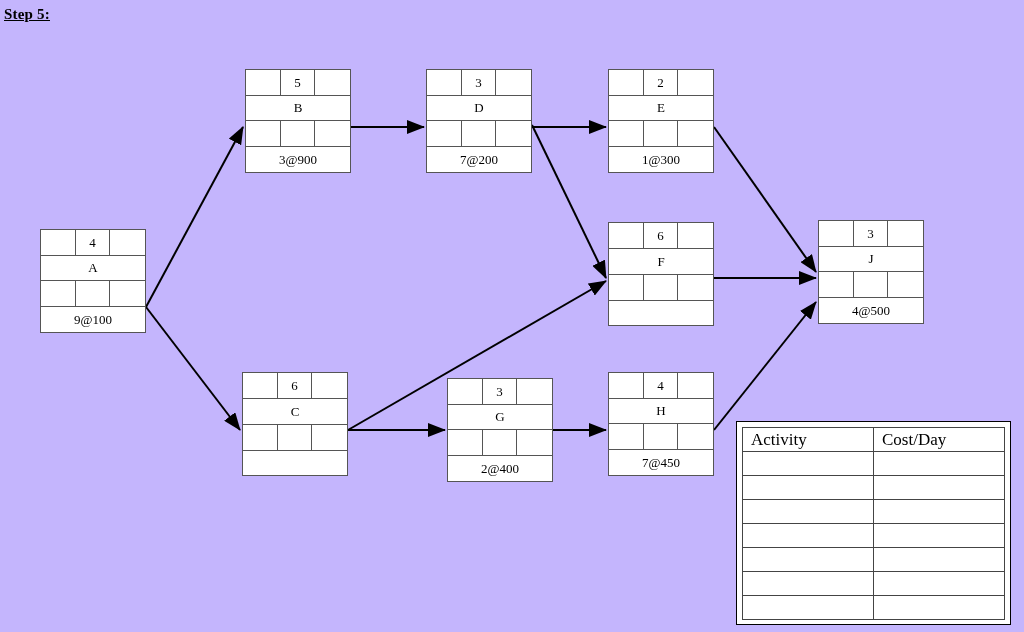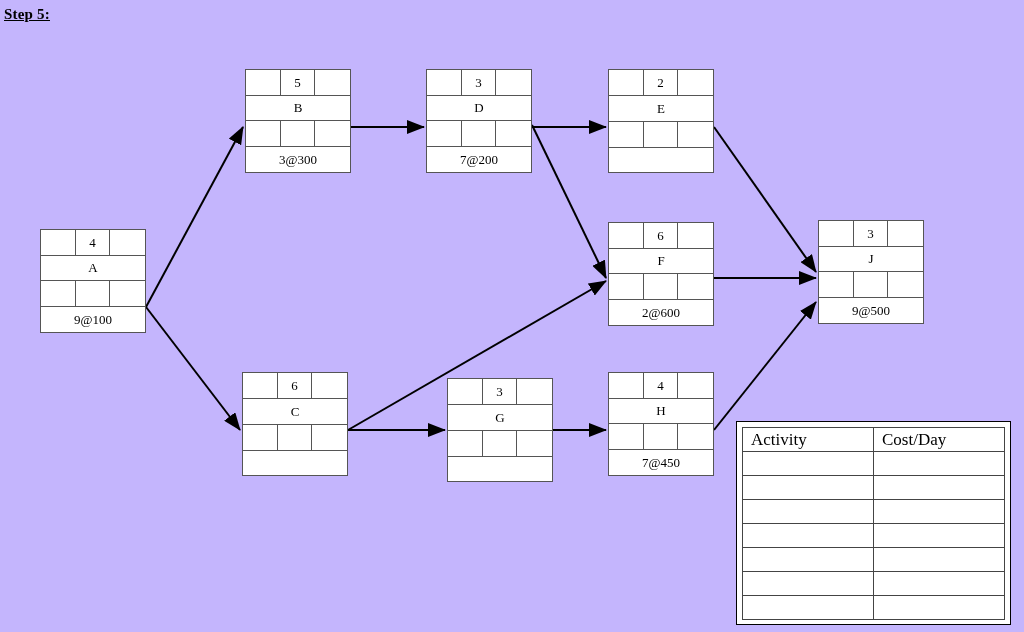--- a/index.html
+++ b/index.html
@@ -168,21 +168,21 @@
         </div>
         <div class="node-row">
           <div class="node-wide">B</div>
         </div>
         <div class="node-row">
           <div class="node-cell"></div>
           <div class="node-cell"></div>
           <div class="node-cell right-end"></div>
         </div>
         <div class="node-row last">
-          <div class="node-wide">3@300</div>
+          <div class="node-wide">3@900</div>
         </div>
       </div>
       <div class="node" style="left: 426px; top: 69px;">
         <div class="node-row">
           <div class="node-cell"></div>
           <div class="node-cell">3</div>
           <div class="node-cell right-end"></div>
         </div>
         <div class="node-row">
           <div class="node-wide">D</div>
@@ -203,55 +203,55 @@
           <div class="node-cell right-end"></div>
         </div>
         <div class="node-row">
           <div class="node-wide">E</div>
         </div>
         <div class="node-row">
           <div class="node-cell"></div>
           <div class="node-cell"></div>
           <div class="node-cell right-end"></div>
         </div>
+        <div class="node-row last">
+          <div class="node-wide">1@300</div>
+        </div>
       </div>
       <div class="node" style="left: 608px; top: 222px;">
         <div class="node-row">
           <div class="node-cell"></div>
           <div class="node-cell">6</div>
           <div class="node-cell right-end"></div>
         </div>
         <div class="node-row">
           <div class="node-wide">F</div>
         </div>
         <div class="node-row">
           <div class="node-cell"></div>
           <div class="node-cell"></div>
           <div class="node-cell right-end"></div>
         </div>
-        <div class="node-row last">
-          <div class="node-wide">2@600</div>
-        </div>
       </div>
       <div class="node" style="left: 818px; top: 220px;">
         <div class="node-row">
           <div class="node-cell"></div>
           <div class="node-cell">3</div>
           <div class="node-cell right-end"></div>
         </div>
         <div class="node-row">
           <div class="node-wide">J</div>
         </div>
         <div class="node-row">
           <div class="node-cell"></div>
           <div class="node-cell"></div>
           <div class="node-cell right-end"></div>
         </div>
         <div class="node-row last">
-          <div class="node-wide">9@500</div>
+          <div class="node-wide">4@500</div>
         </div>
       </div>
       <div class="node" style="left: 242px; top: 372px;">
         <div class="node-row">
           <div class="node-cell"></div>
           <div class="node-cell">6</div>
           <div class="node-cell right-end"></div>
         </div>
         <div class="node-row">
           <div class="node-wide">C</div>
@@ -268,20 +268,23 @@
           <div class="node-cell">3</div>
           <div class="node-cell right-end"></div>
         </div>
         <div class="node-row">
           <div class="node-wide">G</div>
         </div>
         <div class="node-row">
           <div class="node-cell"></div>
           <div class="node-cell"></div>
           <div class="node-cell right-end"></div>
+        </div>
+        <div class="node-row last">
+          <div class="node-wide">2@400</div>
         </div>
       </div>
       <div class="node" style="left: 608px; top: 372px;">
         <div class="node-row">
           <div class="node-cell"></div>
           <div class="node-cell">4</div>
           <div class="node-cell right-end"></div>
         </div>
         <div class="node-row">
           <div class="node-wide">H</div>

